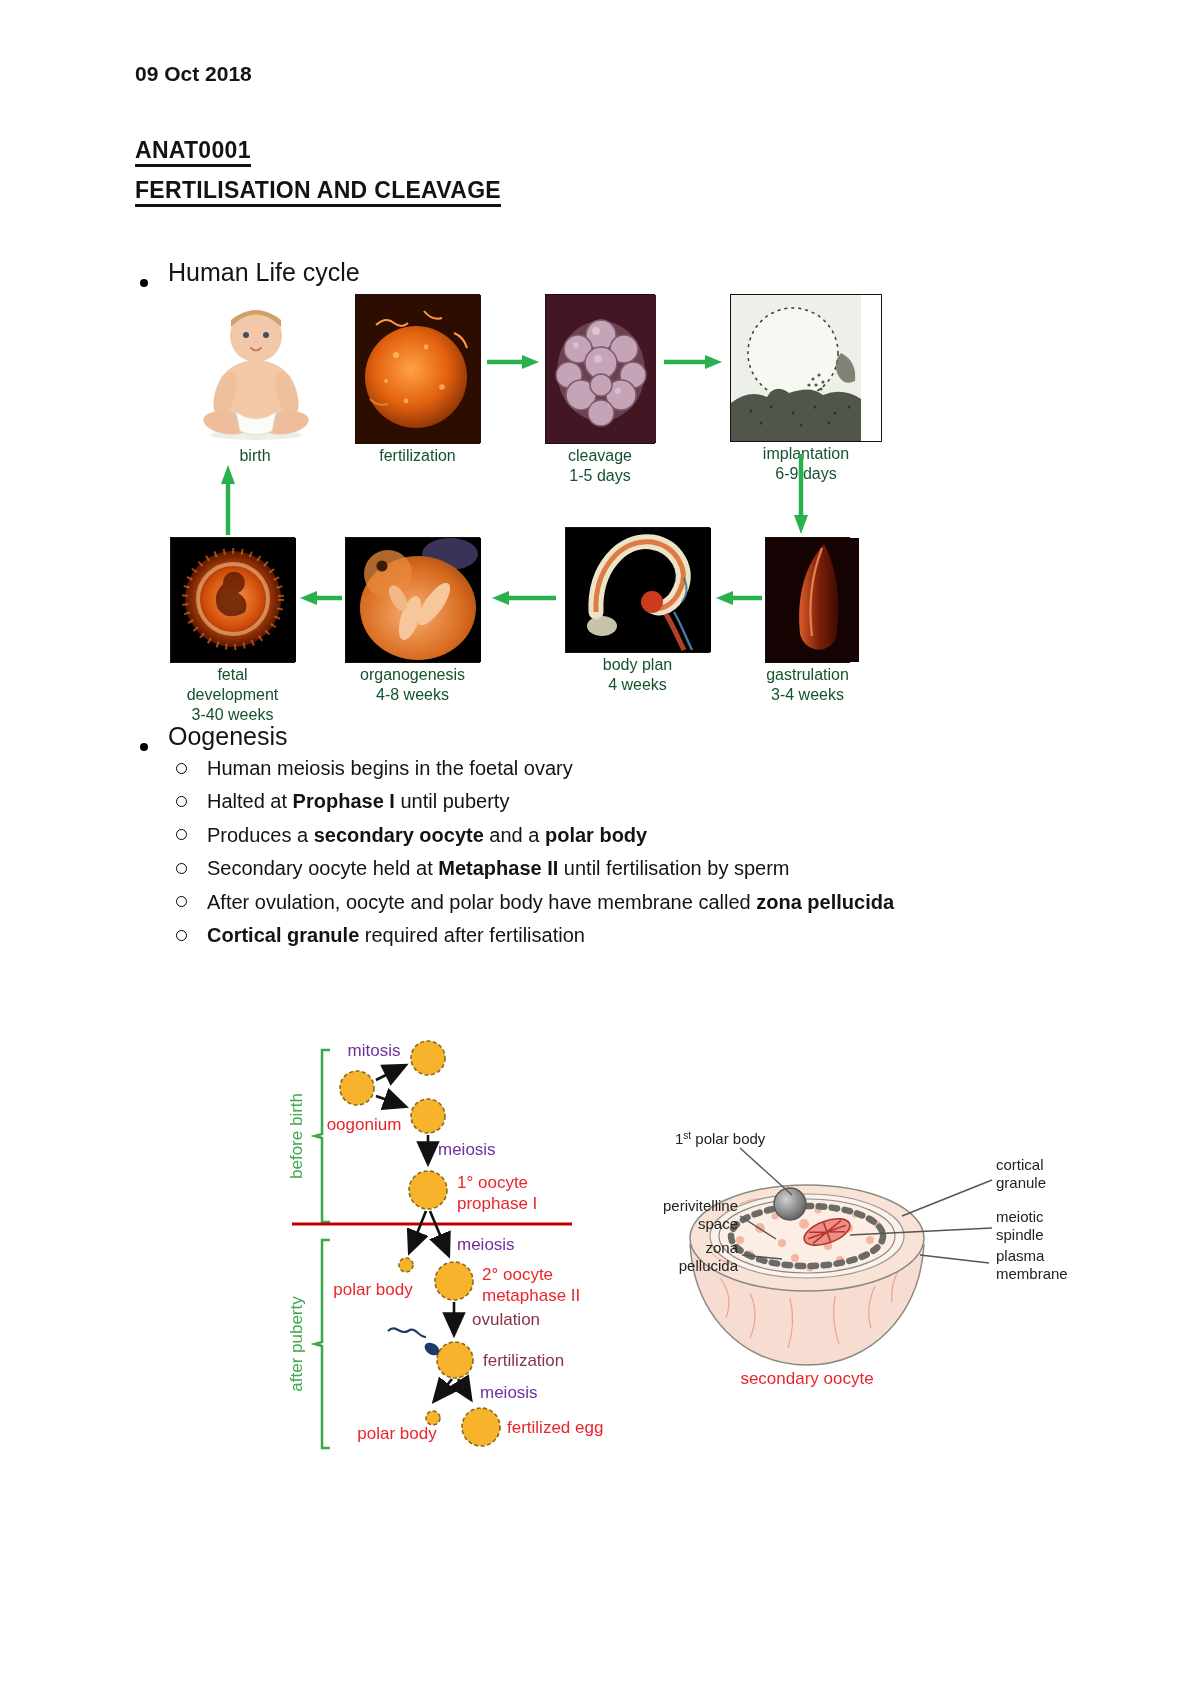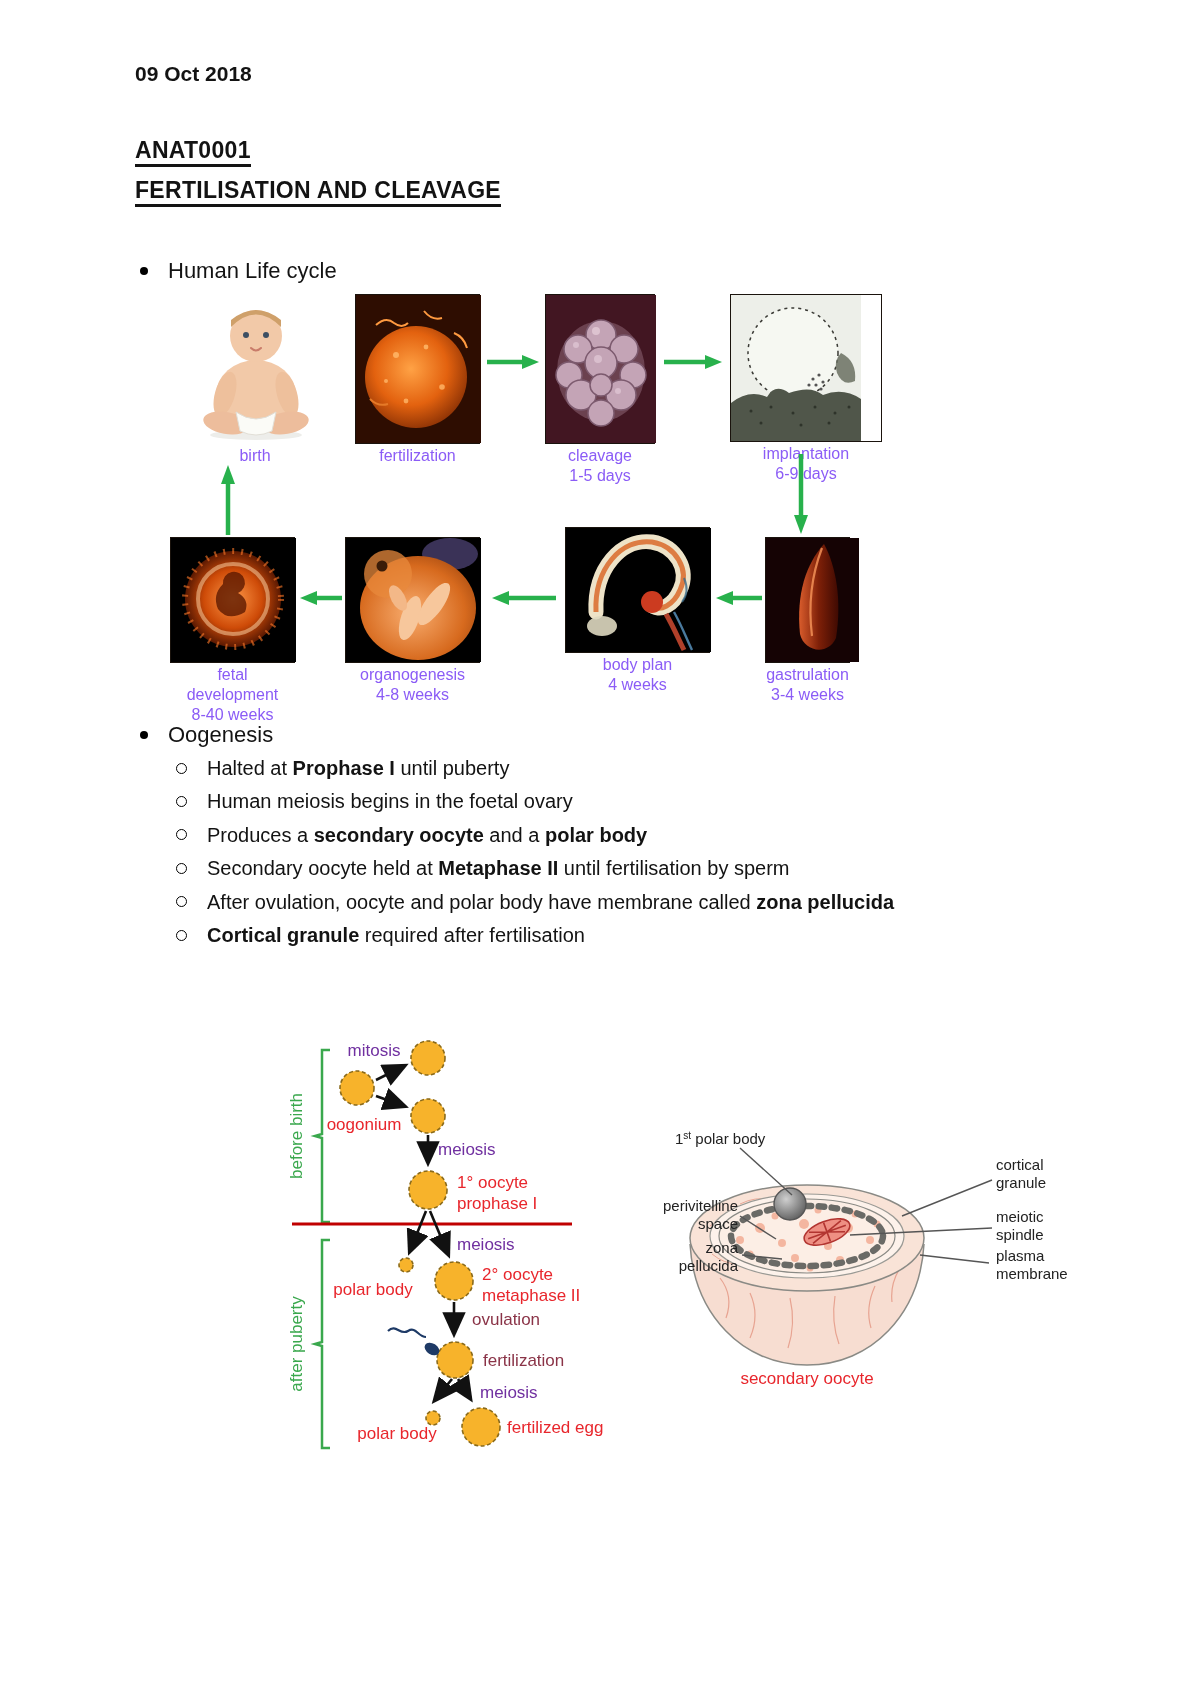--- a/index.html
+++ b/index.html
@@ -7,29 +7,29 @@
     width:1200px;height:1698px;position:relative;background:#ffffff;
     font-family:"Liberation Sans", sans-serif;color:#131313;overflow:hidden;
   }
   .abs{position:absolute;}
   
   .date{left:135px;top:62px;font-size:21px;font-weight:700;text-align:center;}
   .titles{left:135px;top:130px;}
   .title-line{font-size:23px;font-weight:700;letter-spacing:.3px;line-height:40px;}
   .title-line span{border-bottom:3px solid #131313;padding-bottom:1px;}
   
-  .h-bullet{display:flex;align-items:center;font-size:22px;}
+  .h-bullet{display:flex;align-items:flex-end;font-size:25px;}
   .h-bullet .dot{width:8px;height:8px;border-radius:50%;background:#000;margin-right:20px;flex:none;}
   
   .lifecycle{left:150px;top:292px;width:760px;height:430px;}
   .stage{position:absolute;text-align:center;margin:0;}
   .photo{display:block;}
   .photo.framed{border:1px solid #1a130d;}
   .photo svg{display:block;}
-  figcaption{font-size:16px;line-height:20px;margin-top:2px;color:#8b5cf6;}
+  figcaption{font-size:16px;line-height:20px;margin-top:2px;color:#14532d;}
   .arrow{position:absolute;}
   
   .sub-bullets{left:175px;top:752px;list-style:none;margin:0;padding:0;font-size:20px;}
   .sub-bullets li{position:relative;padding-left:32px;height:33.4px;line-height:33.4px;white-space:nowrap;}
   .o-marker{position:absolute;left:1px;top:50%;margin-top:-6px;width:9px;height:9px;border:1.7px solid #000;border-radius:50%;}
   .b{font-weight:700;}
   
   .flowchart{left:270px;top:1038px;}
   .oocyte{left:590px;top:1118px;text-align:right;}
 </style>
@@ -177,21 +177,21 @@
         </defs>
         <rect width="125" height="124" fill="#000"></rect>
         <circle cx="62" cy="61" r="48" fill="url(#fd)"></circle>
         <circle cx="62" cy="61" r="48" fill="none" stroke="#ff7a28" stroke-width="6" stroke-dasharray="2 7" opacity=".6"></circle>
         <circle cx="62" cy="61" r="35" fill="none" stroke="#ffd9ac" stroke-width="4" opacity=".5"></circle>
         <path d="M52,46 a11,11 0 1,1 15,9 q12,7 7,19 q-17,10 -27,-3 q-6,-14 5,-25" fill="#5d1900" opacity=".8"></path>
       </svg>
     </div>
     <figcaption>
       <div>fetal development</div>
-      <div>8-40 weeks</div>
+      <div>3-40 weeks</div>
     </figcaption>
   </figure>
 
   <figure class="stage" style="left:195px;top:245px;width:135px;">
     <div class="photo framed">
       <svg width="135" height="124" viewBox="0 0 135 124">
         <defs>
           <radialGradient id="og" cx="45%" cy="55%" r="65%">
             <stop offset="0%" stop-color="#f9ae70"></stop>
             <stop offset="70%" stop-color="#d76a1e"></stop>
@@ -283,22 +283,22 @@
       <path d="M17,1 L0,8 L17,15 Z" fill="#28b14c"></path>
   </svg>
 </div>
 
 <div class="abs h-bullet" style="left:140px;top:722px;">
   <span class="dot"></span>
   <span>Oogenesis</span>
 </div>
 
 <ul class="abs sub-bullets">
+  <li><span class="o-marker"></span><span>Human meiosis begins in the foetal ovary</span></li>
   <li><span class="o-marker"></span><span>Halted at </span><span class="b">Prophase I</span><span> until puberty</span></li>
-  <li><span class="o-marker"></span><span>Human meiosis begins in the foetal ovary</span></li>
   <li><span class="o-marker"></span><span>Produces a </span><span class="b">secondary oocyte</span><span> and a </span><span class="b">polar body</span></li>
   <li><span class="o-marker"></span><span>Secondary oocyte held at </span><span class="b">Metaphase II</span><span> until fertilisation by sperm</span></li>
   <li><span class="o-marker"></span><span>After ovulation, oocyte and polar body have membrane called </span><span class="b">zona pellucida</span></li>
   <li><span class="o-marker"></span><span class="b">Cortical granule</span><span> required after fertilisation</span></li>
 </ul>
 
 <div class="abs flowchart">
   <svg width="360" height="420" viewBox="0 0 360 420" font-family="Liberation Sans, sans-serif" font-size="17">
     <defs>
       <marker id="ah" markerWidth="10" markerHeight="9" refX="8" refY="4.5" orient="auto">

